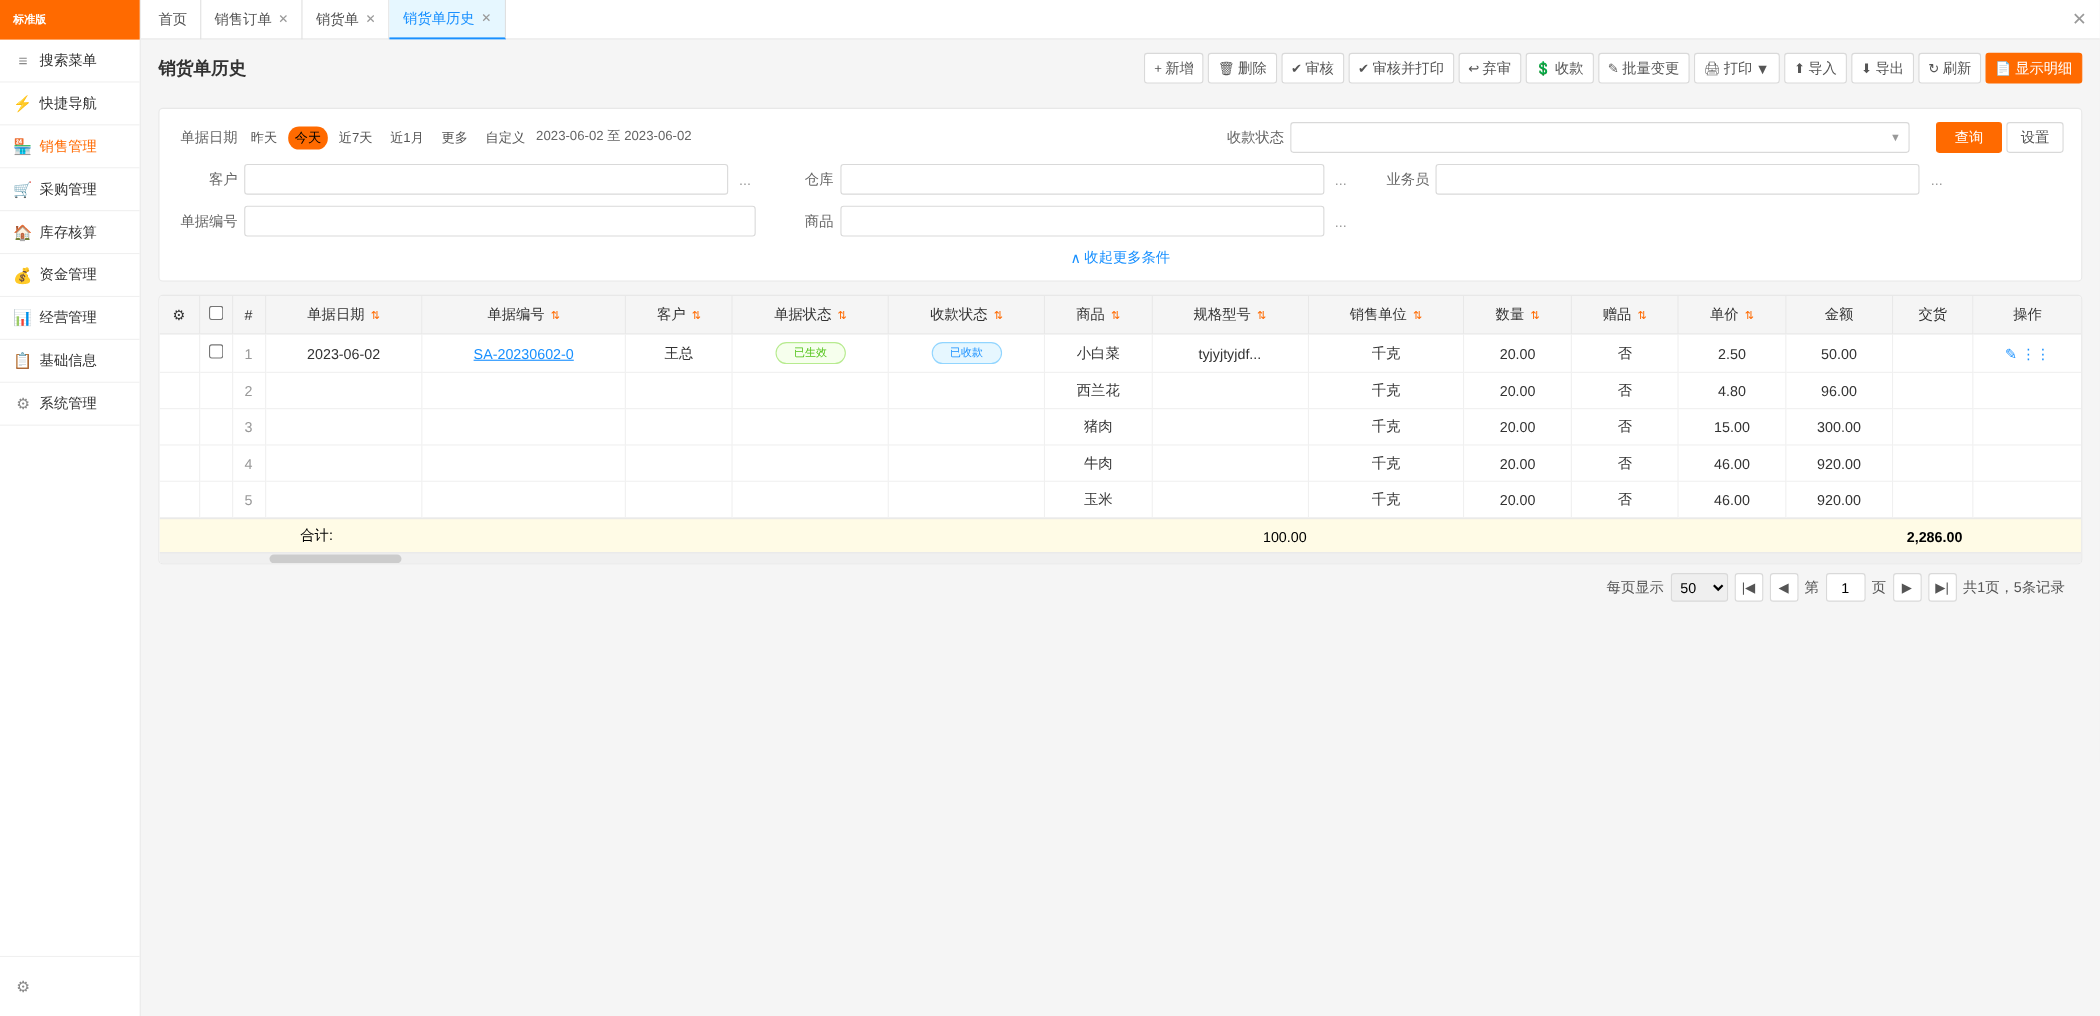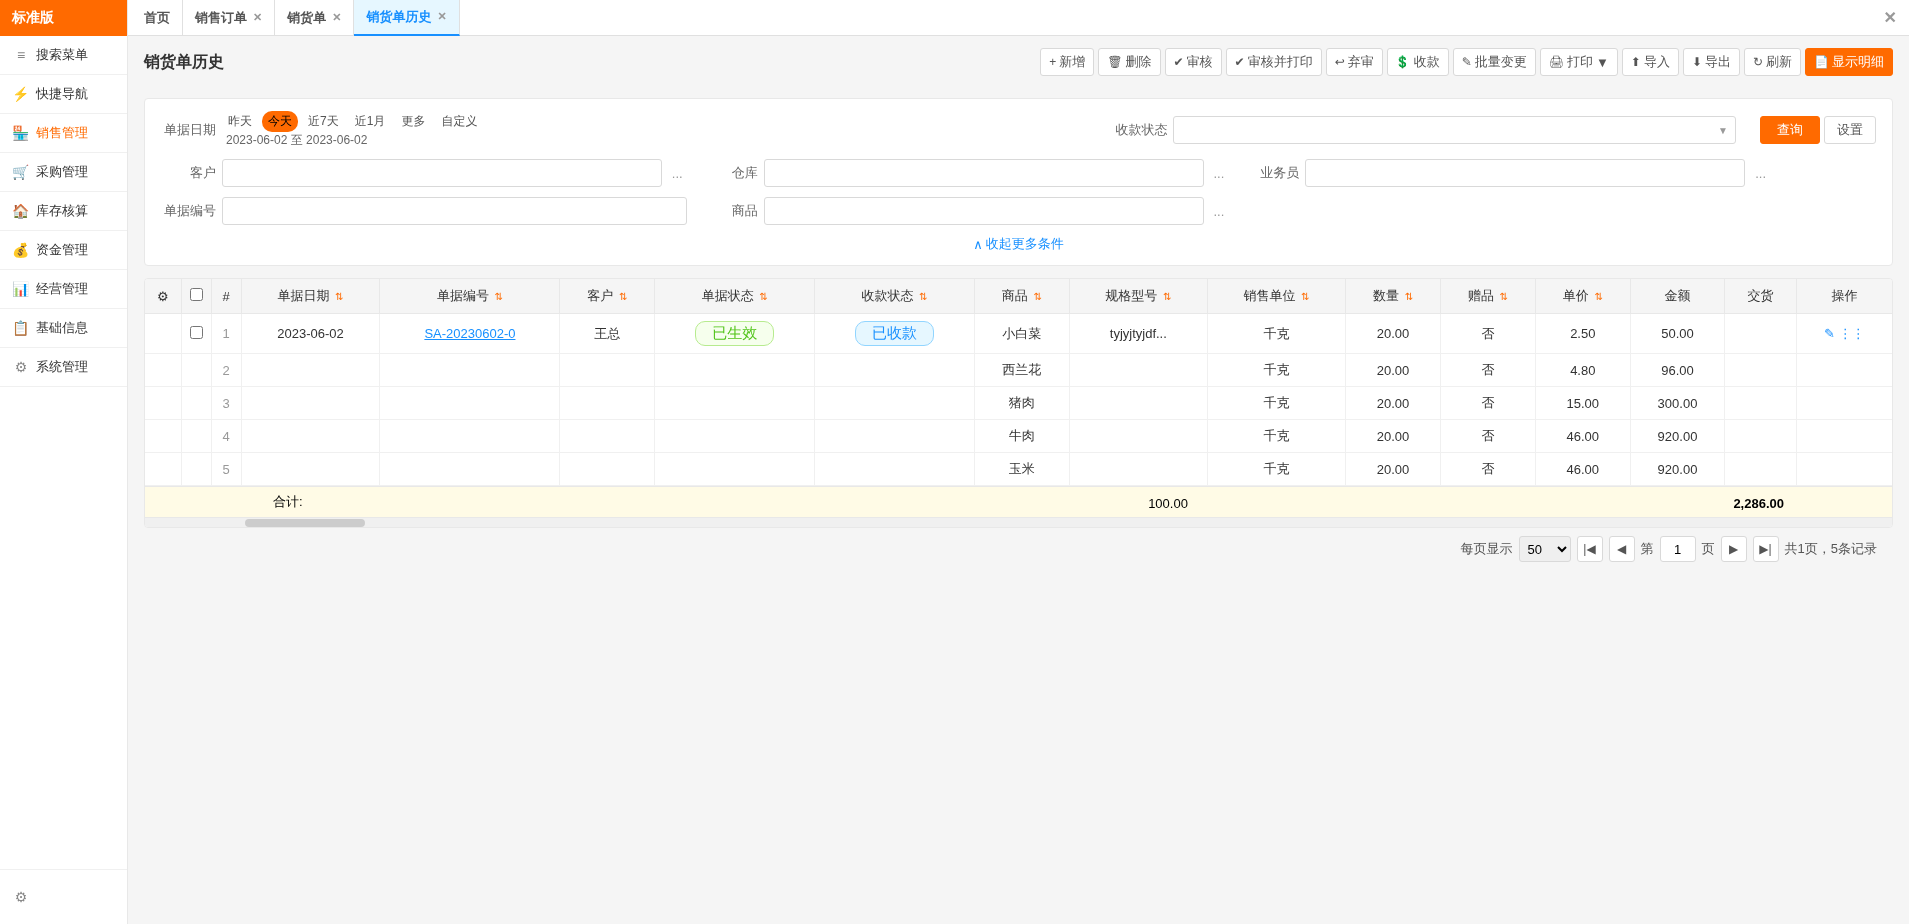--- a/index.html
+++ b/index.html
@@ -12,21 +12,21 @@
       border-right: 1px solid #e8e8e8;
       display: flex;
       flex-direction: column;
       height: 100%;
       flex-shrink: 0;
     }
     .sidebar-logo {
       background: #ff6a00;
       color: #fff;
       padding: 8px 12px;
-      font-size: 14px;
+      font-size: 10px;
       font-weight: bold;
       height: 36px;
       display: flex;
       align-items: center;
     }
     .sidebar-item {
       display: flex;
       align-items: center;
       padding: 10px 12px;
       cursor: pointer;
@@ -63,21 +63,20 @@
 
     
     .tab-bar {
       display: flex;
       align-items: center;
       background: #fff;
       border-bottom: 1px solid #e0e0e0;
       height: 36px;
       padding: 0 4px;
       flex-shrink: 0;
-      font-weight: bold;
     }
     .tab {
       display: flex;
       align-items: center;
       padding: 0 12px;
       height: 36px;
       cursor: pointer;
       color: #555;
       border-right: 1px solid #e0e0e0;
       white-space: nowrap;
@@ -294,21 +293,21 @@
       color: #333;
       text-align: center;
       white-space: nowrap;
     }
     td:last-child { border-right: none; }
     .sort-icon { color: #ff6a00; margin-left: 2px; font-size: 10px; }
     .badge {
       display: inline-block;
       padding: 2px 16px;
       border-radius: 10px;
-      font-size: 15px;
+      font-size: 10px;
     }
     .badge-green { background: #f6ffed; color: #52c41a; border: 1px solid #b7eb8f; }
     .badge-blue { background: #e6f7ff; color: #1890ff; border: 1px solid #91d5ff; }
     .link-text { color: #1890ff; cursor: pointer; text-decoration: underline; }
 
     
     .table-footer {
       background: #fffbe6;
       border-top: 1px solid #e8e8e8;
       padding: 6px 8px;
@@ -503,21 +502,21 @@
           <span>显示明细</span>
         </button>
       </div>
     </div>
 
     <div class="filter-card">
 
       <div class="filter-row">
         <div class="filter-item" style="flex: 1.5;">
           <span class="filter-label">单据日期</span>
-          <div style="display:flex; flex-direction:column;">
+          <div style="display:flex; flex-direction:row;">
             <div class="date-shortcuts">
               <span class="date-shortcut">昨天</span>
               <span class="date-shortcut active">今天</span>
               <span class="date-shortcut">近7天</span>
               <span class="date-shortcut">近1月</span>
               <span class="date-shortcut">更多</span>
               <span class="date-shortcut">自定义</span>
             </div>
             <span class="date-range-text">2023-06-02 至 2023-06-02</span>
           </div>

